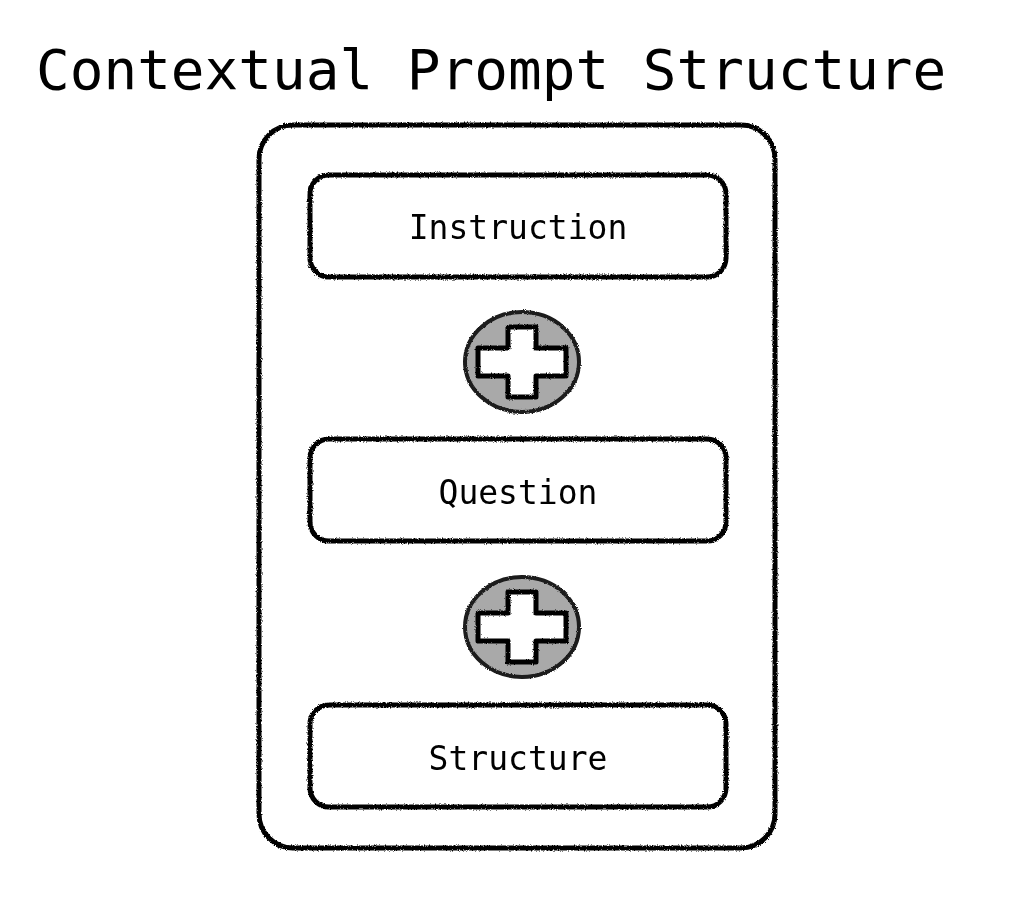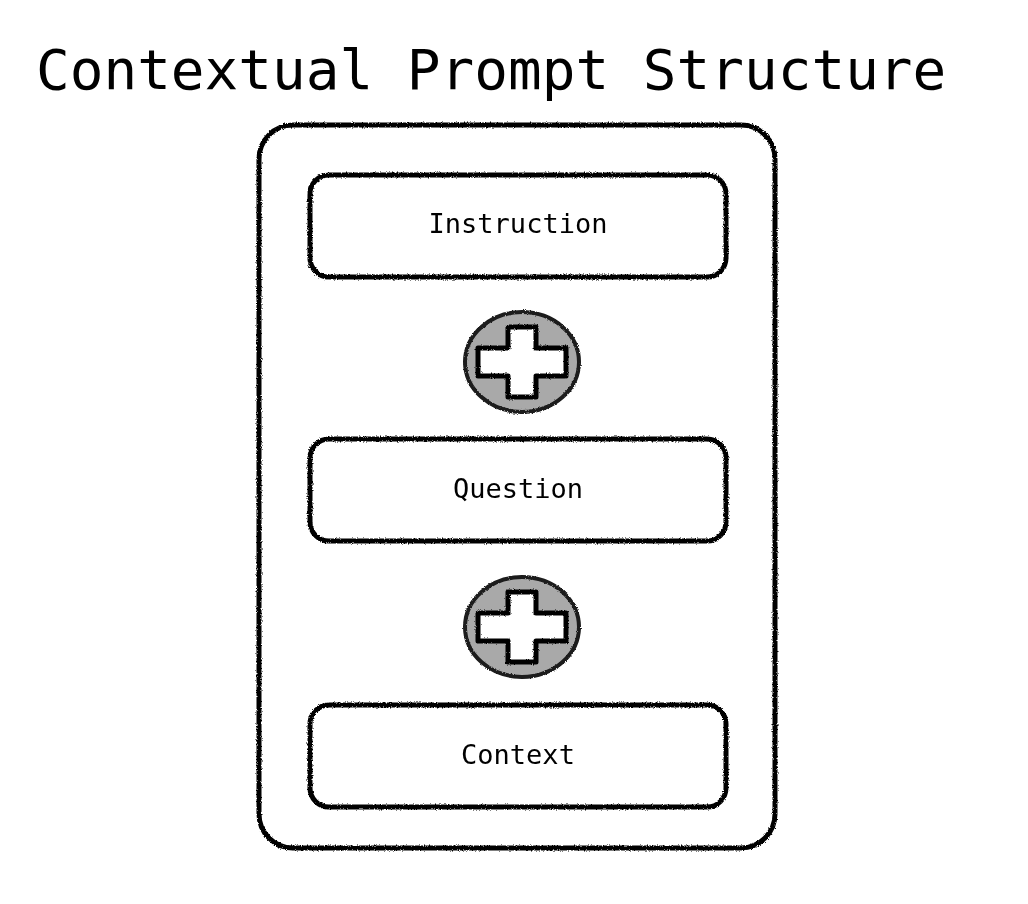--- a/index.html
+++ b/index.html
@@ -48,21 +48,21 @@
     height: 904px;
     pointer-events: none;
   }
 
   
   .box-label {
     position: absolute;
     width: 420px;
     text-align: center;
     font-family: "DejaVu Sans Mono", "Liberation Mono", monospace;
-    font-size: 27px;
+    font-size: 33px;
     font-weight: 400;
     color: #000000;
     white-space: nowrap;
   }
   .box-label.instruction { left: 308px; top: 208px; }
   .box-label.context     { left: 308px; top: 473px; }
   .box-label.question    { left: 308px; top: 739px; }
 
   
   .hit {
@@ -122,21 +122,21 @@
       <ellipse cx="522" cy="627" rx="57" ry="50" fill="#a9a9a9" stroke="#1a1a1a" stroke-width="4"></ellipse>
       <path d="M 508 592 L 536 592 L 536 613 L 566 613 L 566 641 L 536 641
                L 536 662 L 508 662 L 508 641 L 478 641 L 478 613 L 508 613 Z" fill="#ffffff" stroke="#000000" stroke-width="5" stroke-linejoin="round"></path>
     </g>
   </svg>
 
   <div class="box-label instruction">Instruction</div>
 
   <div class="box-label context">Question</div>
 
-  <div class="box-label question">Context</div>
+  <div class="box-label question">Structure</div>
 
   <div class="hit outer"></div>
   <div class="hit box-i"></div>
   <div class="hit box-c"></div>
   <div class="hit box-q"></div>
   <div class="hit plus-1"></div>
   <div class="hit plus-2"></div>
 
 </div>
 

